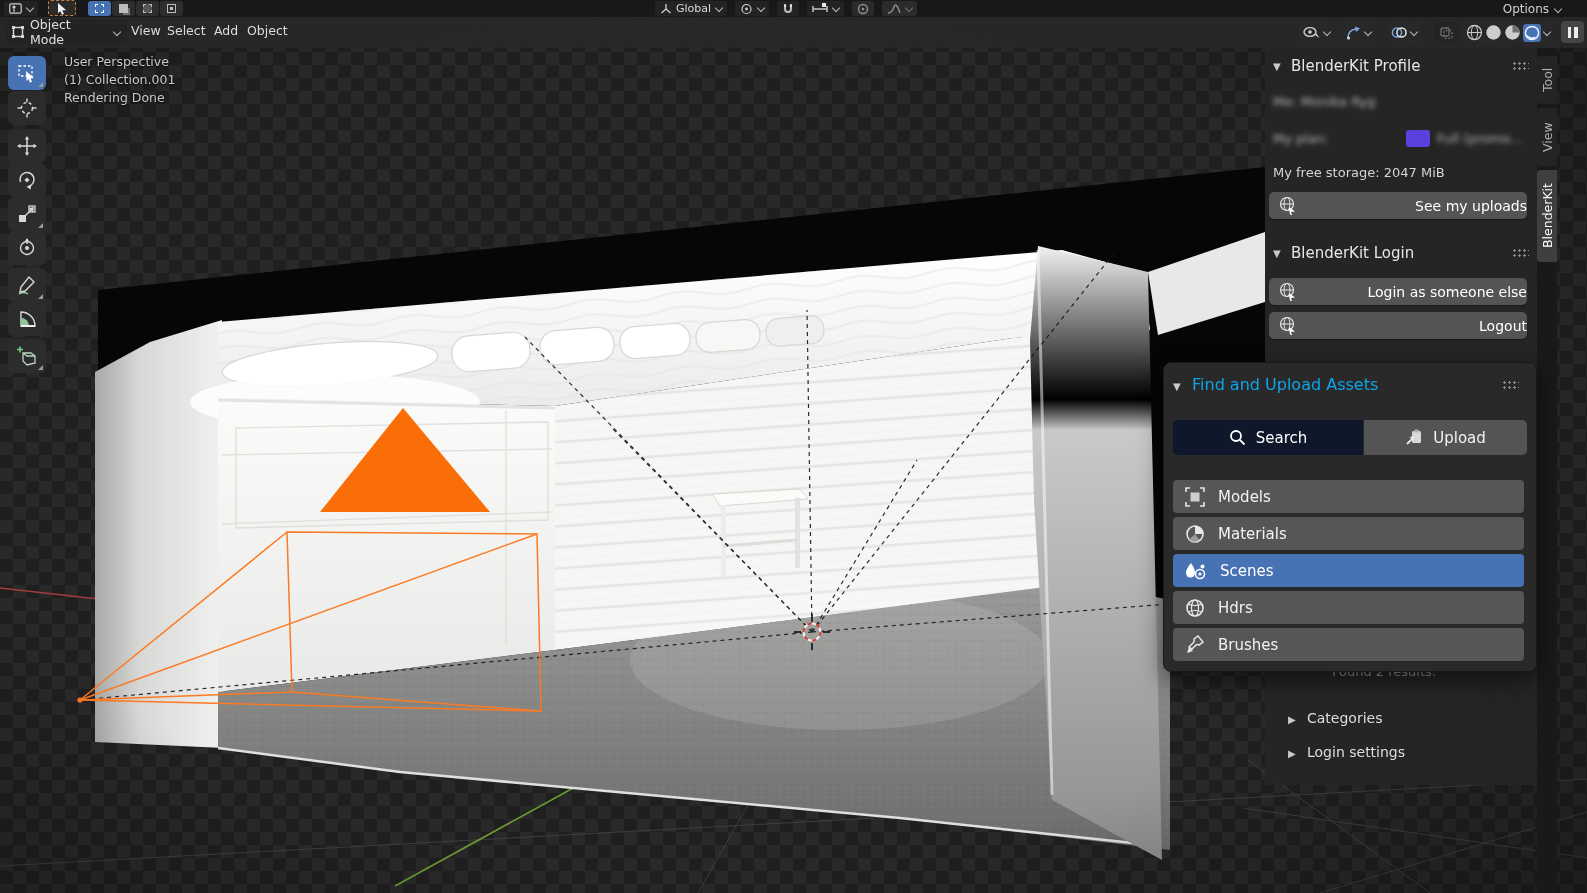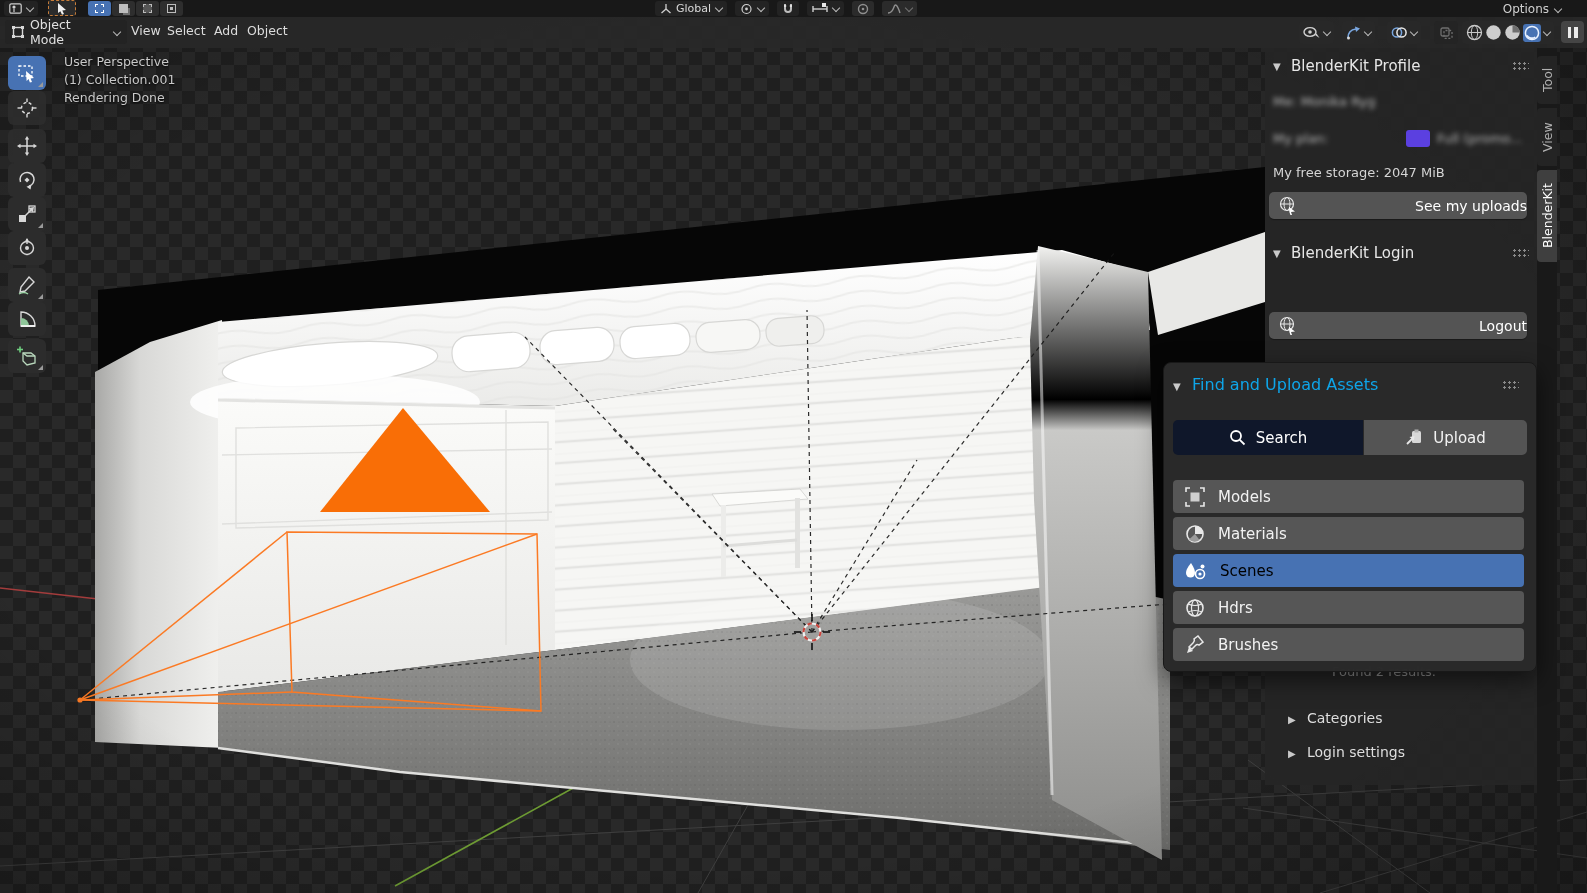--- a/index.html
+++ b/index.html
@@ -35,21 +35,21 @@
   .blur{filter:blur(2.6px);opacity:.85;}
   .rowlabel{position:absolute;font-size:13px;color:#cfcfcf;}
   
   .popup{position:absolute;left:1163px;top:362px;width:374px;height:310px;background:rgba(41,41,41,.99);border:1px solid #181818;border-radius:8px;z-index:35;box-shadow:0 8px 24px rgba(0,0,0,.55);color:#ececec;}
   .seg{position:absolute;left:9px;top:57px;width:354px;height:35px;display:flex;}
   .seg .half{display:flex;align-items:center;justify-content:center;gap:10px;font-size:15px;color:#fff;}
   .seg .s1{width:190px;background:#0f172a;border-radius:5px 0 0 5px;margin-right:1px;}
   .seg .s2{flex:1;background:#545454;border-radius:0 5px 5px 0;color:#f2f2f2;}
   .alist{position:absolute;left:9px;top:117px;width:351px;}
   .arow{position:relative;width:351px;height:33px;margin-bottom:4px;background:#565656;border-radius:4px;display:flex;align-items:center;padding-left:12px;gap:13px;color:#f2f2f2;font-size:15px;}
-  .arow.sel{background:#4772b3;color:#000000;}
+  .arow.sel{background:#4772b3;color:#ffffff;}
   
   .tabstrip{position:absolute;left:1537px;top:48px;width:20px;height:845px;background:#191919;z-index:32;}
   .vtab{position:absolute;left:0;width:20px;writing-mode:vertical-rl;transform:rotate(180deg);display:flex;align-items:center;justify-content:center;font-size:12.5px;color:#b0b0b0;background:#242424;border-radius:0 4px 4px 0;}
   .vtab.active{background:#3f3f3f;color:#fff;}
   svg{display:block;}
   .sceneSvg{position:absolute;left:0;top:0;z-index:1;}
 </style>
 </head>
 <body>
 
@@ -451,20 +451,29 @@
           <line x1="2.5" y1="8" x2="15.5" y2="8" stroke="#e8e8e8" stroke-width="1"></line>
           <polygon points="11,11 17,15.5 13,16 14,19 12.4,19 11.4,16" fill="#fff"></polygon>
         </svg>
       <span>See my uploads</span>
     </div>
 
     <span class="tri-d" style="left:8px;top:200px;">▼</span>
     <span class="ptitle" style="left:26px;top:196px;">BlenderKit Login</span>
     <span class="grip" style="left:247px;top:200px;"></span>
 
+    <div class="sbtn" style="top:230px;">
+      <svg class="gicon" width="19" height="19" viewBox="0 0 19 19">
+          <circle cx="9" cy="8" r="6.5" fill="none" stroke="#e8e8e8" stroke-width="1.2"></circle>
+          <ellipse cx="9" cy="8" rx="3" ry="6.5" fill="none" stroke="#e8e8e8" stroke-width="1"></ellipse>
+          <line x1="2.5" y1="8" x2="15.5" y2="8" stroke="#e8e8e8" stroke-width="1"></line>
+          <polygon points="11,11 17,15.5 13,16 14,19 12.4,19 11.4,16" fill="#fff"></polygon>
+        </svg>
+      <span>Login as someone else</span>
+    </div>
     <div class="sbtn" style="top:264px;">
       <svg class="gicon" width="19" height="19" viewBox="0 0 19 19">
           <circle cx="9" cy="8" r="6.5" fill="none" stroke="#e8e8e8" stroke-width="1.2"></circle>
           <ellipse cx="9" cy="8" rx="3" ry="6.5" fill="none" stroke="#e8e8e8" stroke-width="1"></ellipse>
           <line x1="2.5" y1="8" x2="15.5" y2="8" stroke="#e8e8e8" stroke-width="1"></line>
           <polygon points="11,11 17,15.5 13,16 14,19 12.4,19 11.4,16" fill="#fff"></polygon>
         </svg>
       <span>Logout</span>
     </div>
 

